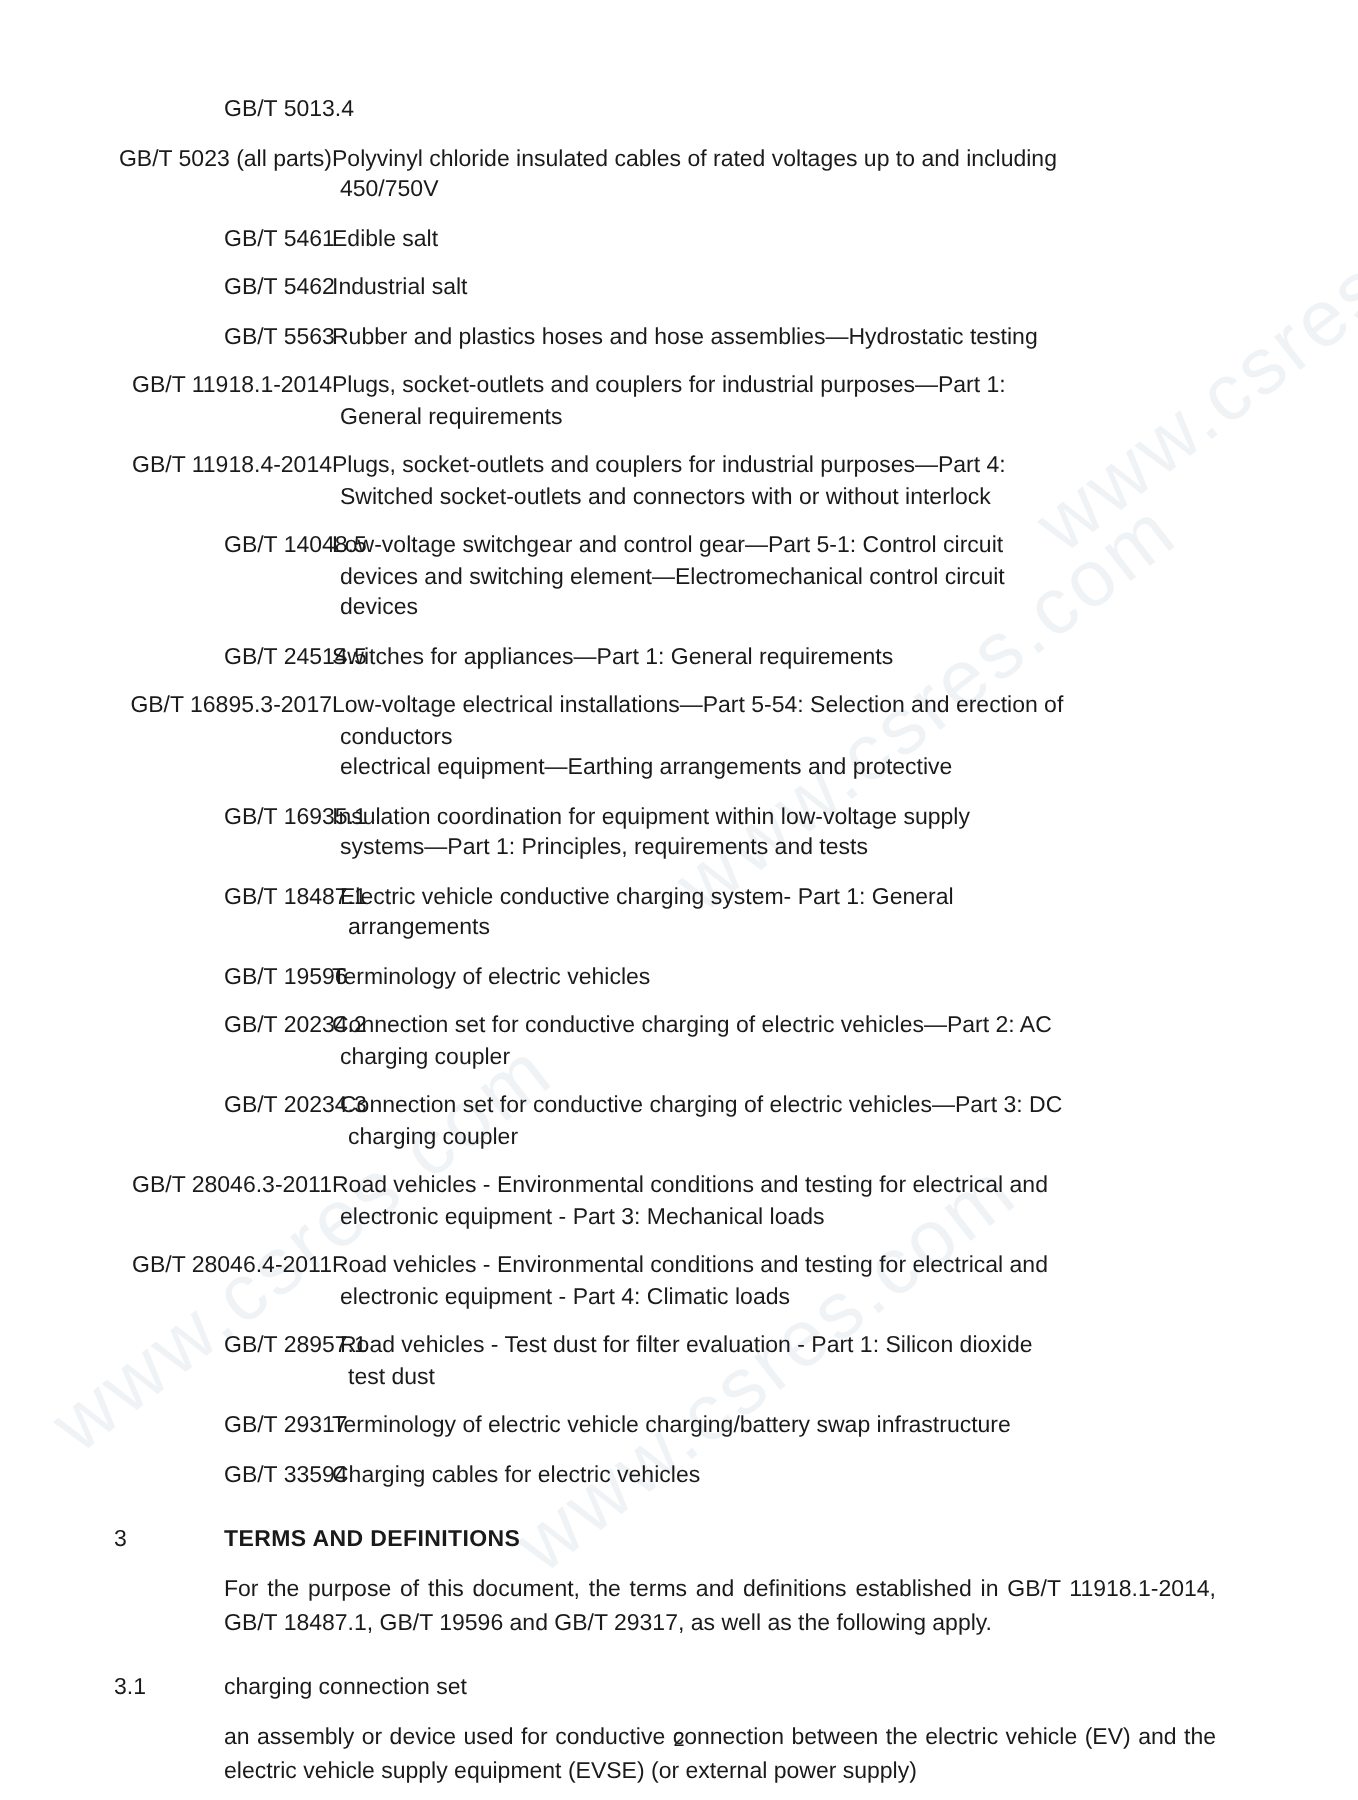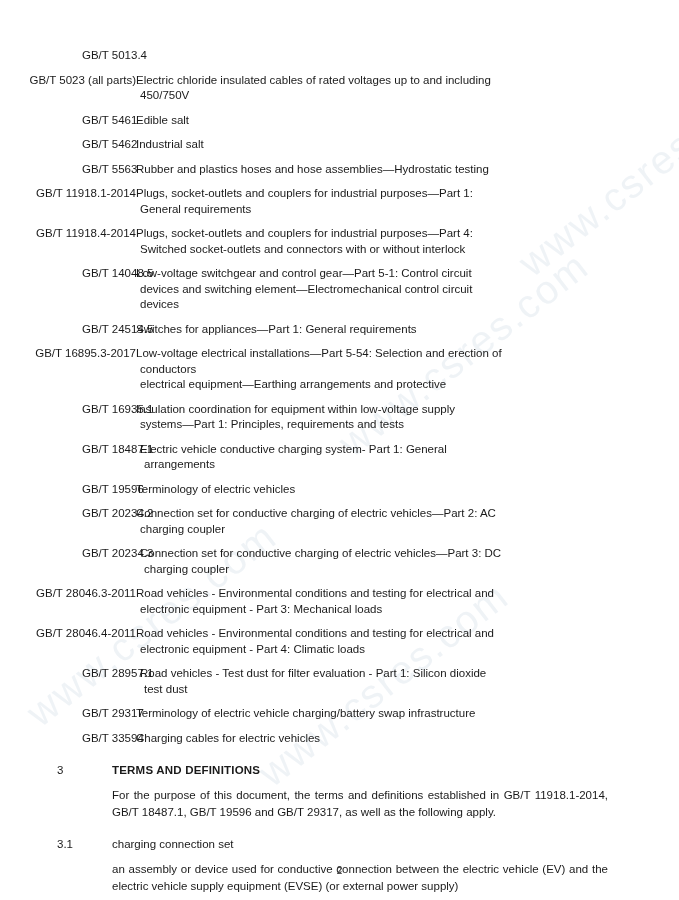--- a/index.html
+++ b/index.html
@@ -53,21 +53,21 @@
 
   
   .ref-list {
     margin: 0;
     padding: 0;
   }
   .ref-row {
     display: flex;
     align-items: flex-start;
     margin-bottom: 9px;
-    padding-left: 27px;
+    padding-left: 57px;
     padding-right: 71px;
   }
   .ref-code {
     flex: 0 0 auto;
     width: 109px;
     font-size: 11.5px;
     line-height: 15.5px;
     white-space: nowrap;
     padding-left: 55px;
     box-sizing: border-box;
@@ -156,21 +156,21 @@
   </div>
 
   <div class="content">
 
     <div class="ref-list" id="ref-list">
         <div class="ref-row">
           <div class="ref-code">GB/T 5013.4</div>
         </div>
         <div class="ref-row">
           <div class="ref-code wide">GB/T 5023 (all parts)</div>
-          <div class="ref-desc"><span>Electric chloride insulated cables of rated voltages up to and including</span><span class="cont">450/750V</span></div>
+          <div class="ref-desc"><span>Polyvinyl chloride insulated cables of rated voltages up to and including</span><span class="cont">450/750V</span></div>
         </div>
         <div class="ref-row">
           <div class="ref-code">GB/T 5461</div>
           <div class="ref-desc"><span>Edible salt</span></div>
         </div>
         <div class="ref-row">
           <div class="ref-code">GB/T 5462</div>
           <div class="ref-desc"><span>Industrial salt</span></div>
         </div>
         <div class="ref-row">

